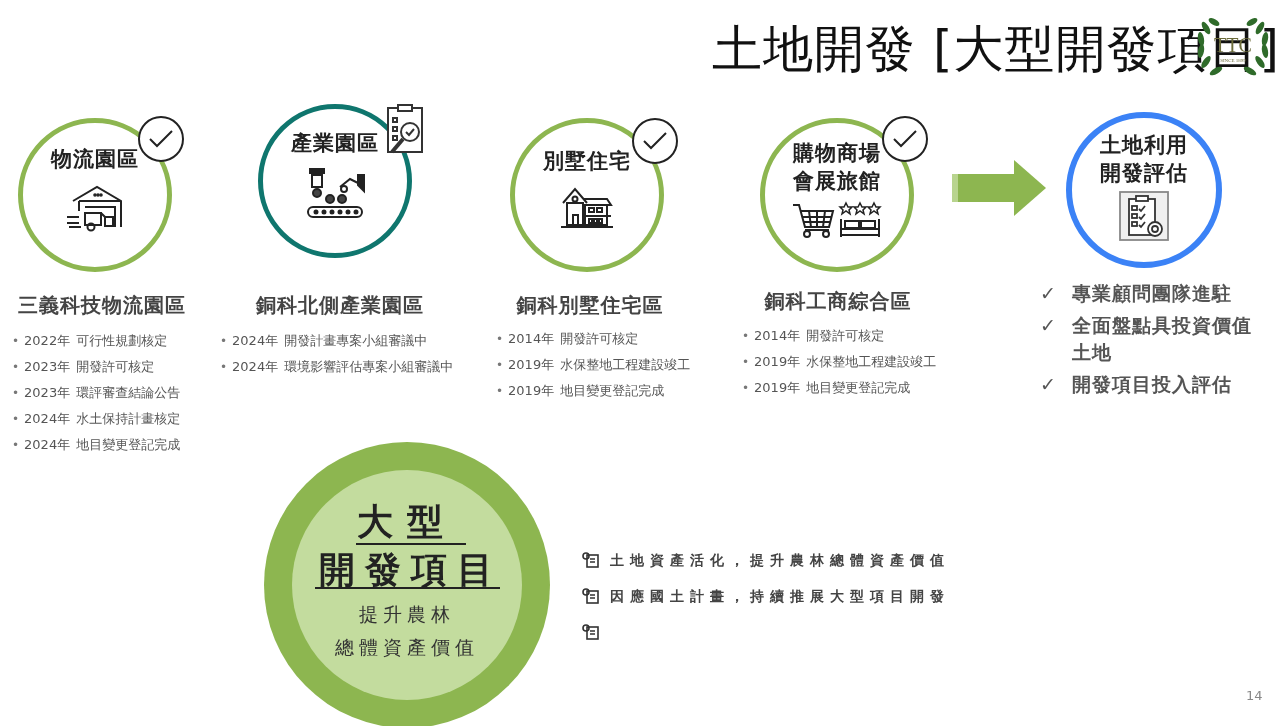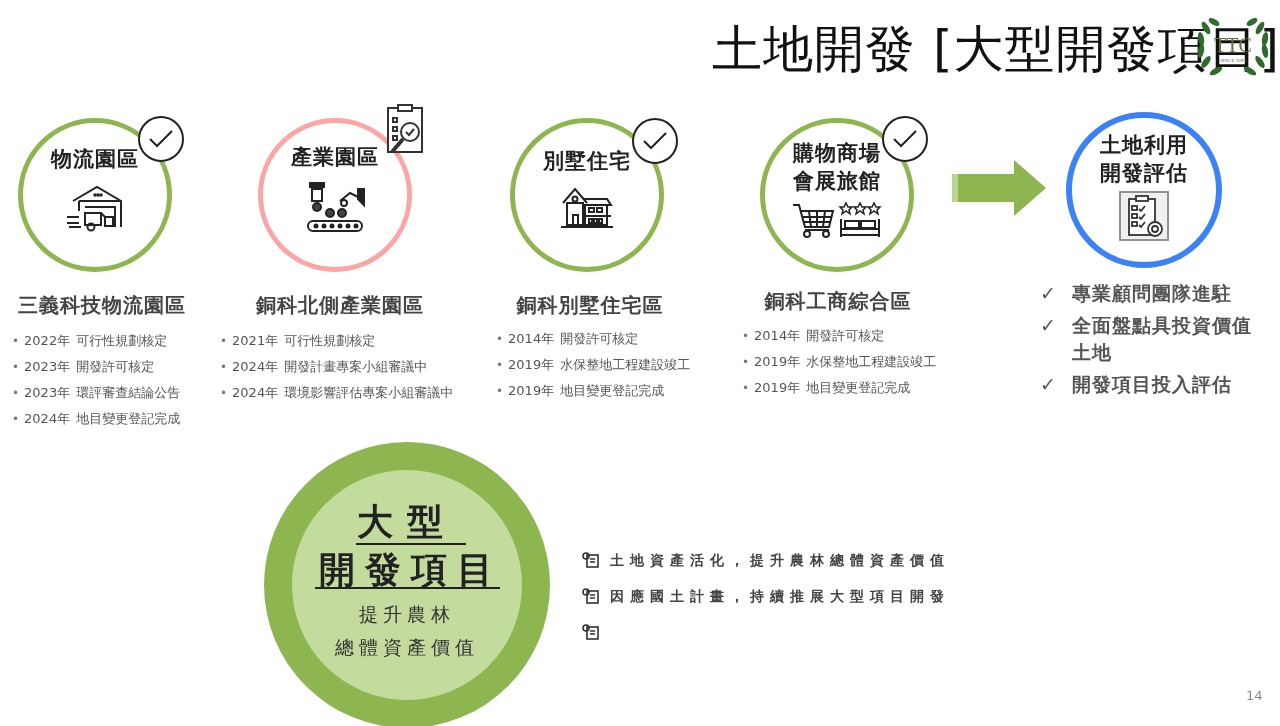--- a/index.html
+++ b/index.html
@@ -103,21 +103,21 @@
         <circle cx="36" cy="12" r="0.8" fill="#222"></circle>
     </svg>
   </div>
 </div>
 <div class="check-badge" style="left:138px;top:116px;">
   <svg width="26" height="20" viewBox="0 0 26 20">
       <path d="M2 10 L9 17 L24 2" fill="none" stroke="#222" stroke-width="2"></path>
     </svg>
 </div>
 
-<div class="ring" style="left:258px;top:118px;width:154px;height:154px;border:5px solid #fca5a5;">
+<div class="ring" style="left:258px;top:104px;width:154px;height:154px;border:5px solid #0f766e;">
   <div class="label" style="margin-top:-8px;">產業園區</div>
   <div class="icon">
     <svg width="62" height="54" viewBox="0 0 62 54" fill="none" stroke="#222" stroke-width="2">
       <rect x="6" y="2" width="14" height="4" fill="#222"></rect>
       <rect x="8" y="8" width="10" height="12"></rect>
       <circle cx="13" cy="26" r="4" fill="#444"></circle>
       <circle cx="26" cy="32" r="4" fill="#444"></circle>
       <circle cx="38" cy="32" r="4" fill="#444"></circle>
       <path d="M36 20 L46 12 L54 16"></path>
       <path d="M54 8 L60 8 L60 24 L54 18 Z" fill="#222"></path>
@@ -225,25 +225,25 @@
 
 <div class="proj-title" style="left:0;width:204px;top:292px;">三義科技物流園區</div>
 <div class="proj-title" style="left:230px;width:220px;top:292px;">銅科北側產業園區</div>
 <div class="proj-title" style="left:490px;width:200px;top:292px;">銅科別墅住宅區</div>
 <div class="proj-title" style="left:738px;width:200px;top:288px;">銅科工商綜合區</div>
 
 <ul class="bullets" style="left:12px;top:328px;">
   <li><span class="dot">•</span><span class="yr">2022年</span><span>可行性規劃核定</span></li>
   <li><span class="dot">•</span><span class="yr">2023年</span><span>開發許可核定</span></li>
   <li><span class="dot">•</span><span class="yr">2023年</span><span>環評審查結論公告</span></li>
+  <li><span class="dot">•</span><span class="yr">2024年</span><span>水土保持計畫核定</span></li>
   <li><span class="dot">•</span><span class="yr">2024年</span><span>地目變更登記完成</span></li>
 </ul>
 
 <ul class="bullets" style="left:220px;top:328px;">
-  <li><span class="dot">•</span><span class="yr">2021年</span><span>可行性規劃核定</span></li>
   <li><span class="dot">•</span><span class="yr">2024年</span><span>開發計畫專案小組審議中</span></li>
   <li><span class="dot">•</span><span class="yr">2024年</span><span>環境影響評估專案小組審議中</span></li>
 </ul>
 
 <ul class="bullets" style="left:496px;top:326px;">
   <li><span class="dot">•</span><span class="yr">2014年</span><span>開發許可核定</span></li>
   <li><span class="dot">•</span><span class="yr">2019年</span><span>水保整地工程建設竣工</span></li>
   <li><span class="dot">•</span><span class="yr">2019年</span><span>地目變更登記完成</span></li>
 </ul>
 

